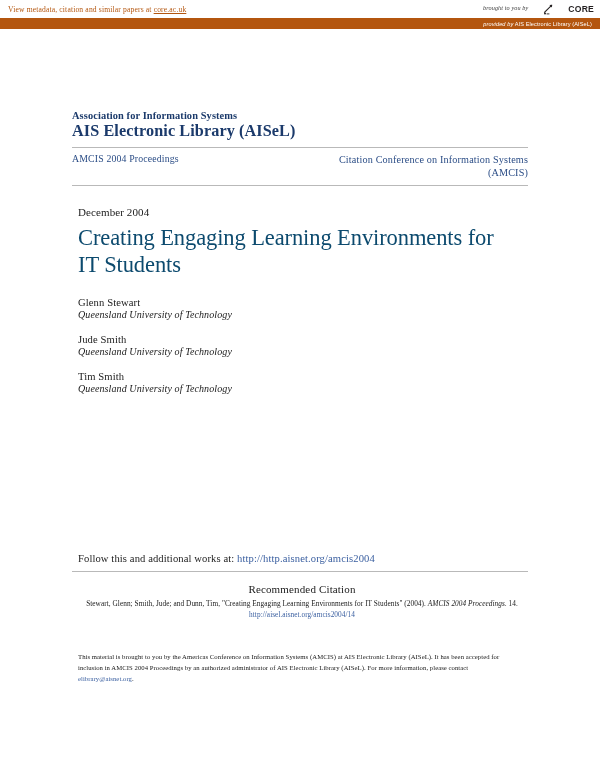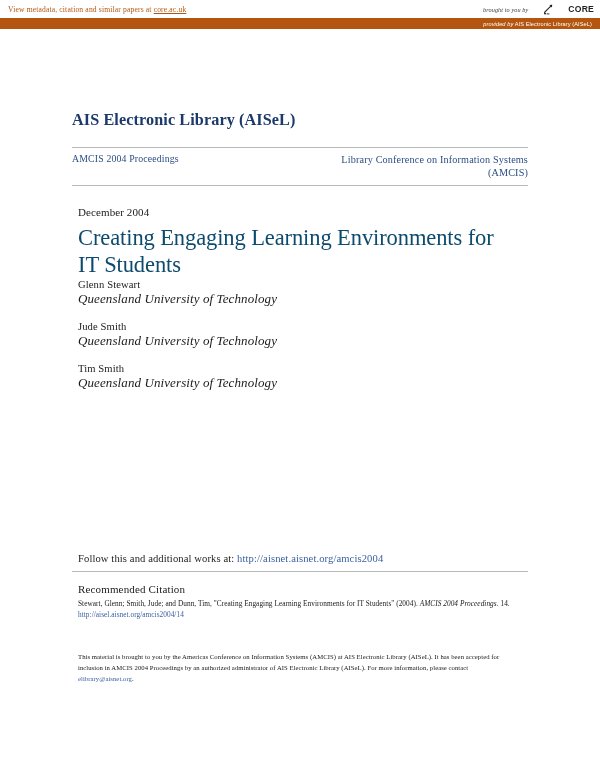--- a/index.html
+++ b/index.html
@@ -34,21 +34,21 @@
     color: #b4560f;
     letter-spacing: 0.15px;
     white-space: nowrap;
   }
   .core-metadata .core-link {
     color: #b4560f;
     text-decoration: underline;
   }
   .core-brought {
     display: flex;
-    align-items: center;
+    align-items: flex-start;
     gap: 15px;
     white-space: nowrap;
   }
   .core-brought-text {
     font-size: 6.2px;
     font-style: italic;
     color: #3b3b3b;
     letter-spacing: 0.1px;
   }
   .core-logo-mark {
@@ -169,32 +169,32 @@
     width: 440px;
     font-size: 22.5px;
     line-height: 1.18;
     color: #0c4a6e;
     letter-spacing: -0.1px;
   }
 
   .authors {
     position: absolute;
     left: 78px;
-    top: 250px;
+    top: 268px;
     width: 400px;
   }
   .author-block { margin-bottom: 14px; }
   .author-block:last-child { margin-bottom: 0; }
   .author-name {
     font-size: 10.6px;
     color: #1a1a1a;
     letter-spacing: 0.1px;
   }
   .author-affil {
-    font-size: 13px;
+    font-size: 10px;
     font-style: italic;
     color: #1a1a1a;
     letter-spacing: 0.1px;
     margin-top: 1px;
   }
 
   .follow {
     position: absolute;
     left: 78px;
     top: 524px;
@@ -206,20 +206,21 @@
   .follow-link {
     color: #3a5fa0;
     text-decoration: none;
   }
 
   .citation {
     position: absolute;
     left: 78px;
     top: 554px;
     width: 448px;
+    text-align: center;
   }
   .citation-heading {
     font-size: 11px;
     color: #1a1a1a;
     letter-spacing: 0.15px;
     margin-bottom: 4px;
   }
   .citation-body {
     font-size: 7.3px;
     line-height: 1.42;
@@ -275,29 +276,30 @@
 <div class="provided-bar">
   <div class="provided-text">
     <span class="prov-em">provided by</span>
     <span>AIS Electronic Library (AISeL)</span>
   </div>
 </div>
 
 <div class="page">
 
   <div class="masthead">
+    <div class="masthead-line1">Association for Information Systems</div>
     <div class="masthead-line2">AIS Electronic Library (AISeL)</div>
   </div>
 
   <div class="rule rule-top"></div>
 
   <div class="series-row">
     <div class="series-left">AMCIS 2004 Proceedings</div>
     <div class="series-right">
-      <span>Library Conference on Information Systems</span><br>
+      <span>Citation Conference on Information Systems</span><br>
       <span>(AMCIS)</span>
     </div>
   </div>
 
   <div class="rule rule-bottom"></div>
 
   <div class="pub-date">December 2004</div>
 
   <div class="doc-title">Creating Engaging Learning Environments for IT Students</div>
 
@@ -310,21 +312,21 @@
       <div class="author-name">Jude Smith</div>
       <div class="author-affil">Queensland University of Technology</div>
     </div>
     <div class="author-block">
       <div class="author-name">Tim Smith</div>
       <div class="author-affil">Queensland University of Technology</div>
     </div>
   </div>
 
   <div class="follow">
-    <span>Follow this and additional works at: </span><a class="follow-link" href="#">http://aisnet.aisnet.org/amcis2004</a>
+    <span>Follow this and additional works at: </span><a class="follow-link" href="#">http://http.aisnet.org/amcis2004</a>
   </div>
 
   <div class="rule rule-citation"></div>
 
   <div class="citation">
     <div class="citation-heading">Recommended Citation</div>
     <div class="citation-body">
       <span>Stewart, Glenn; Smith, Jude; and Dunn, Tim, "Creating Engaging Learning Environments for IT Students" (2004). </span><span class="cit-italic">AMCIS 2004 Proceedings</span><span>. 14.</span>
       <a class="citation-url" href="#">http://aisel.aisnet.org/amcis2004/14</a>
     </div>

